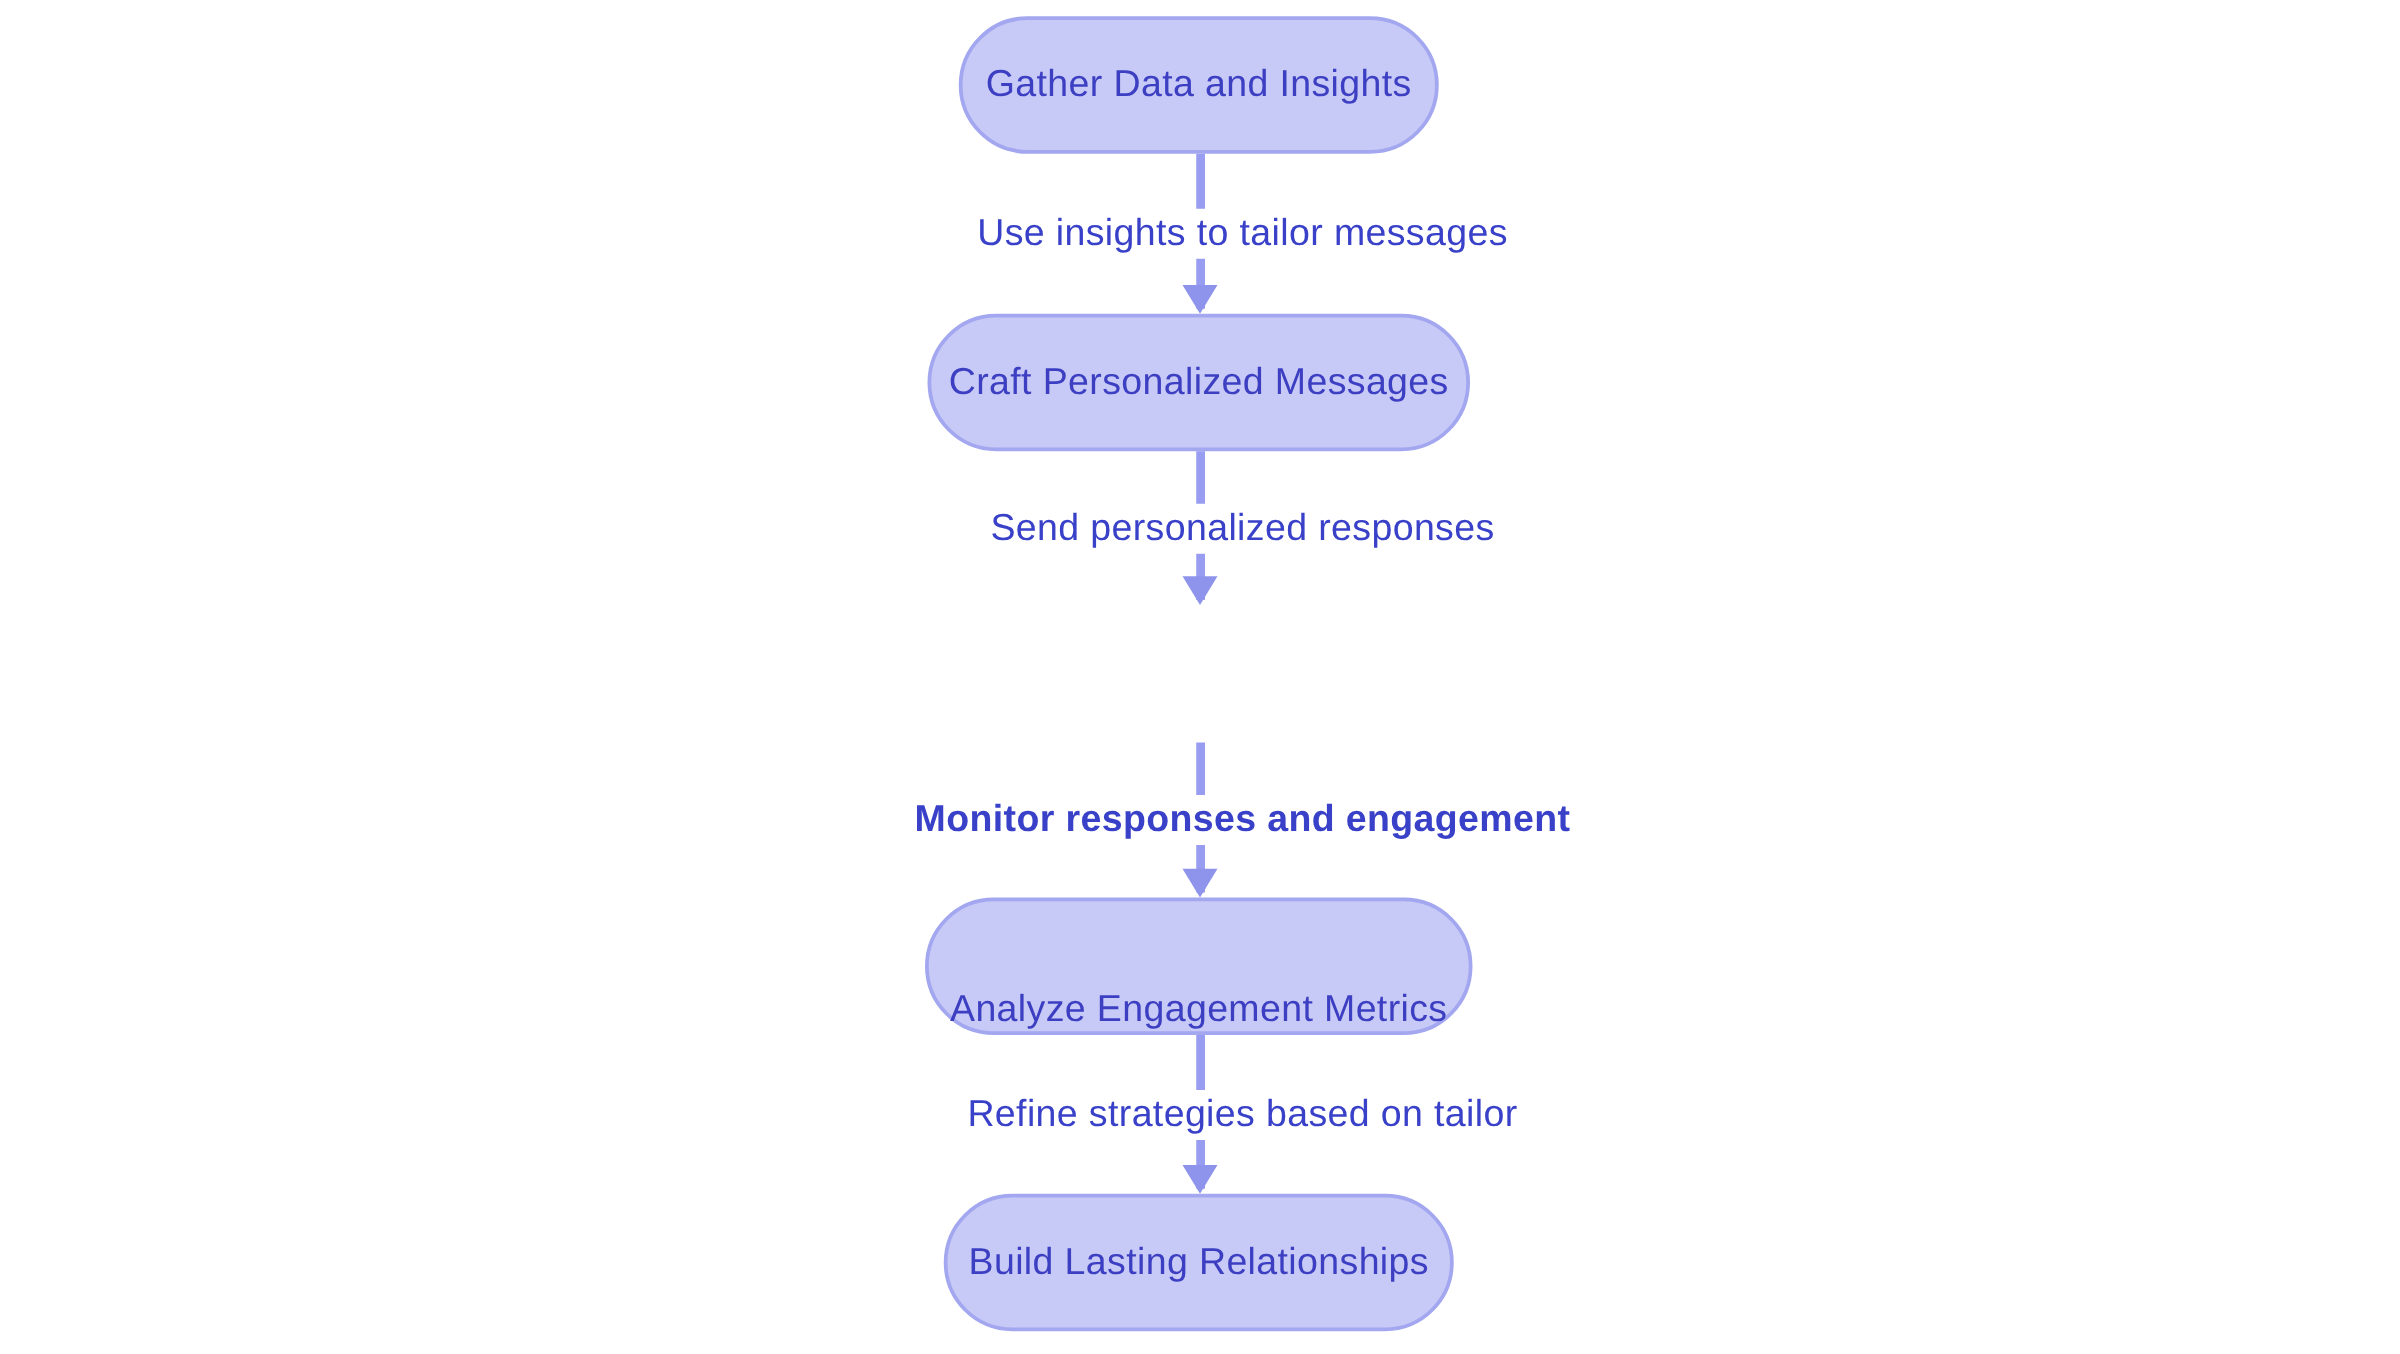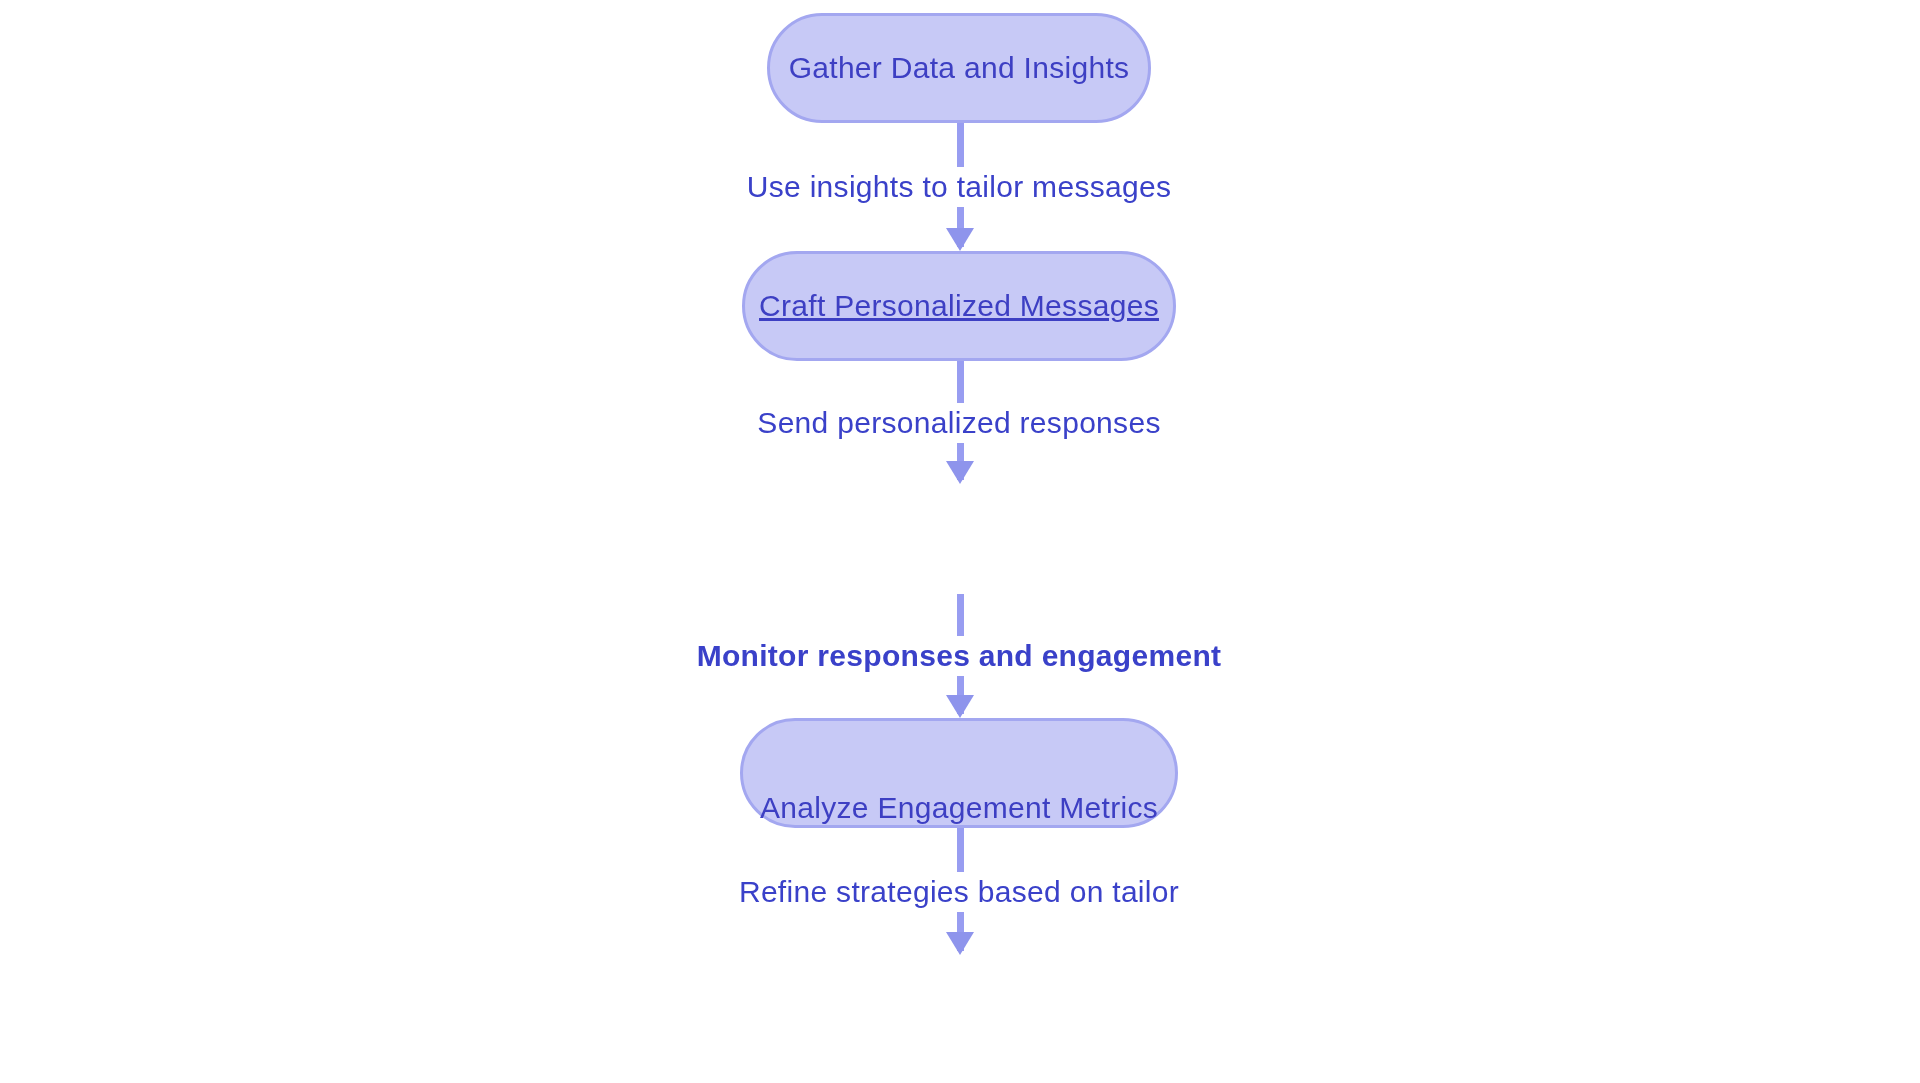--- a/index.html
+++ b/index.html
@@ -24,21 +24,21 @@
     border-radius: 55px;
     background: var(--node-fill, #c7c9f6);
     border: 3px solid var(--node-border, #a3a7f0);
     box-sizing: border-box;
     color: var(--node-text, #3d3fc3);
     font-size: 30px;
     white-space: nowrap;
     letter-spacing: 0.3px;
   }
   .node-1 { left: 767px;  top: 13px;  width: 384px; }
-  .node-2 { left: 742px;  top: 251px; width: 434px; text-decoration: underline; }
+  .node-2 { left: 742px;  top: 251px; width: 434px; }
   .node-3 { left: 775px;  top: 484px; width: 368px; }
   .node-4 { left: 740px;  top: 718px; width: 438px; align-items: flex-end; }
   .node-5 { left: 755px;  top: 955px; width: 408px; }
 
   .edge-line {
     position: absolute;
     left: 957px;
     width: 7px;
     background: var(--edge-line, #989df1);
   }
@@ -56,21 +56,21 @@
     border-right: 14px solid transparent;
     border-top: 23px solid var(--edge-arrow, #8e94ec);
   }
   .head-1 { top: 228px; }
   .head-2 { top: 461px; }
   .head-3 { top: 695px; }
   .head-4 { top: 932px; }
 
   .edge-label {
     position: absolute;
-    left: 959px;
+    left: 994px;
     transform: translate(-50%, -50%);
     background: var(--page-bg, #ffffff);
     padding: 3px 10px;
     color: var(--edge-text, #3a41c9);
     font-size: 30px;
     white-space: nowrap;
     letter-spacing: 0.3px;
   }
   .label-1 { top: 187px; }
   .label-2 { top: 423px; }
@@ -104,14 +104,17 @@
   <div class="edge-label label-3">Monitor responses and engagement</div>
 
   <div class="node node-4">
     <span>Analyze Engagement Metrics</span>
   </div>
 
   <div class="edge-line line-4"></div>
   <div class="arrowhead head-4"></div>
   <div class="edge-label label-4">Refine strategies based on tailor</div>
 
+  <div class="node node-5">
+    <span>Build Lasting Relationships</span>
+  </div>
 
 </div>
 
 </body></html>

